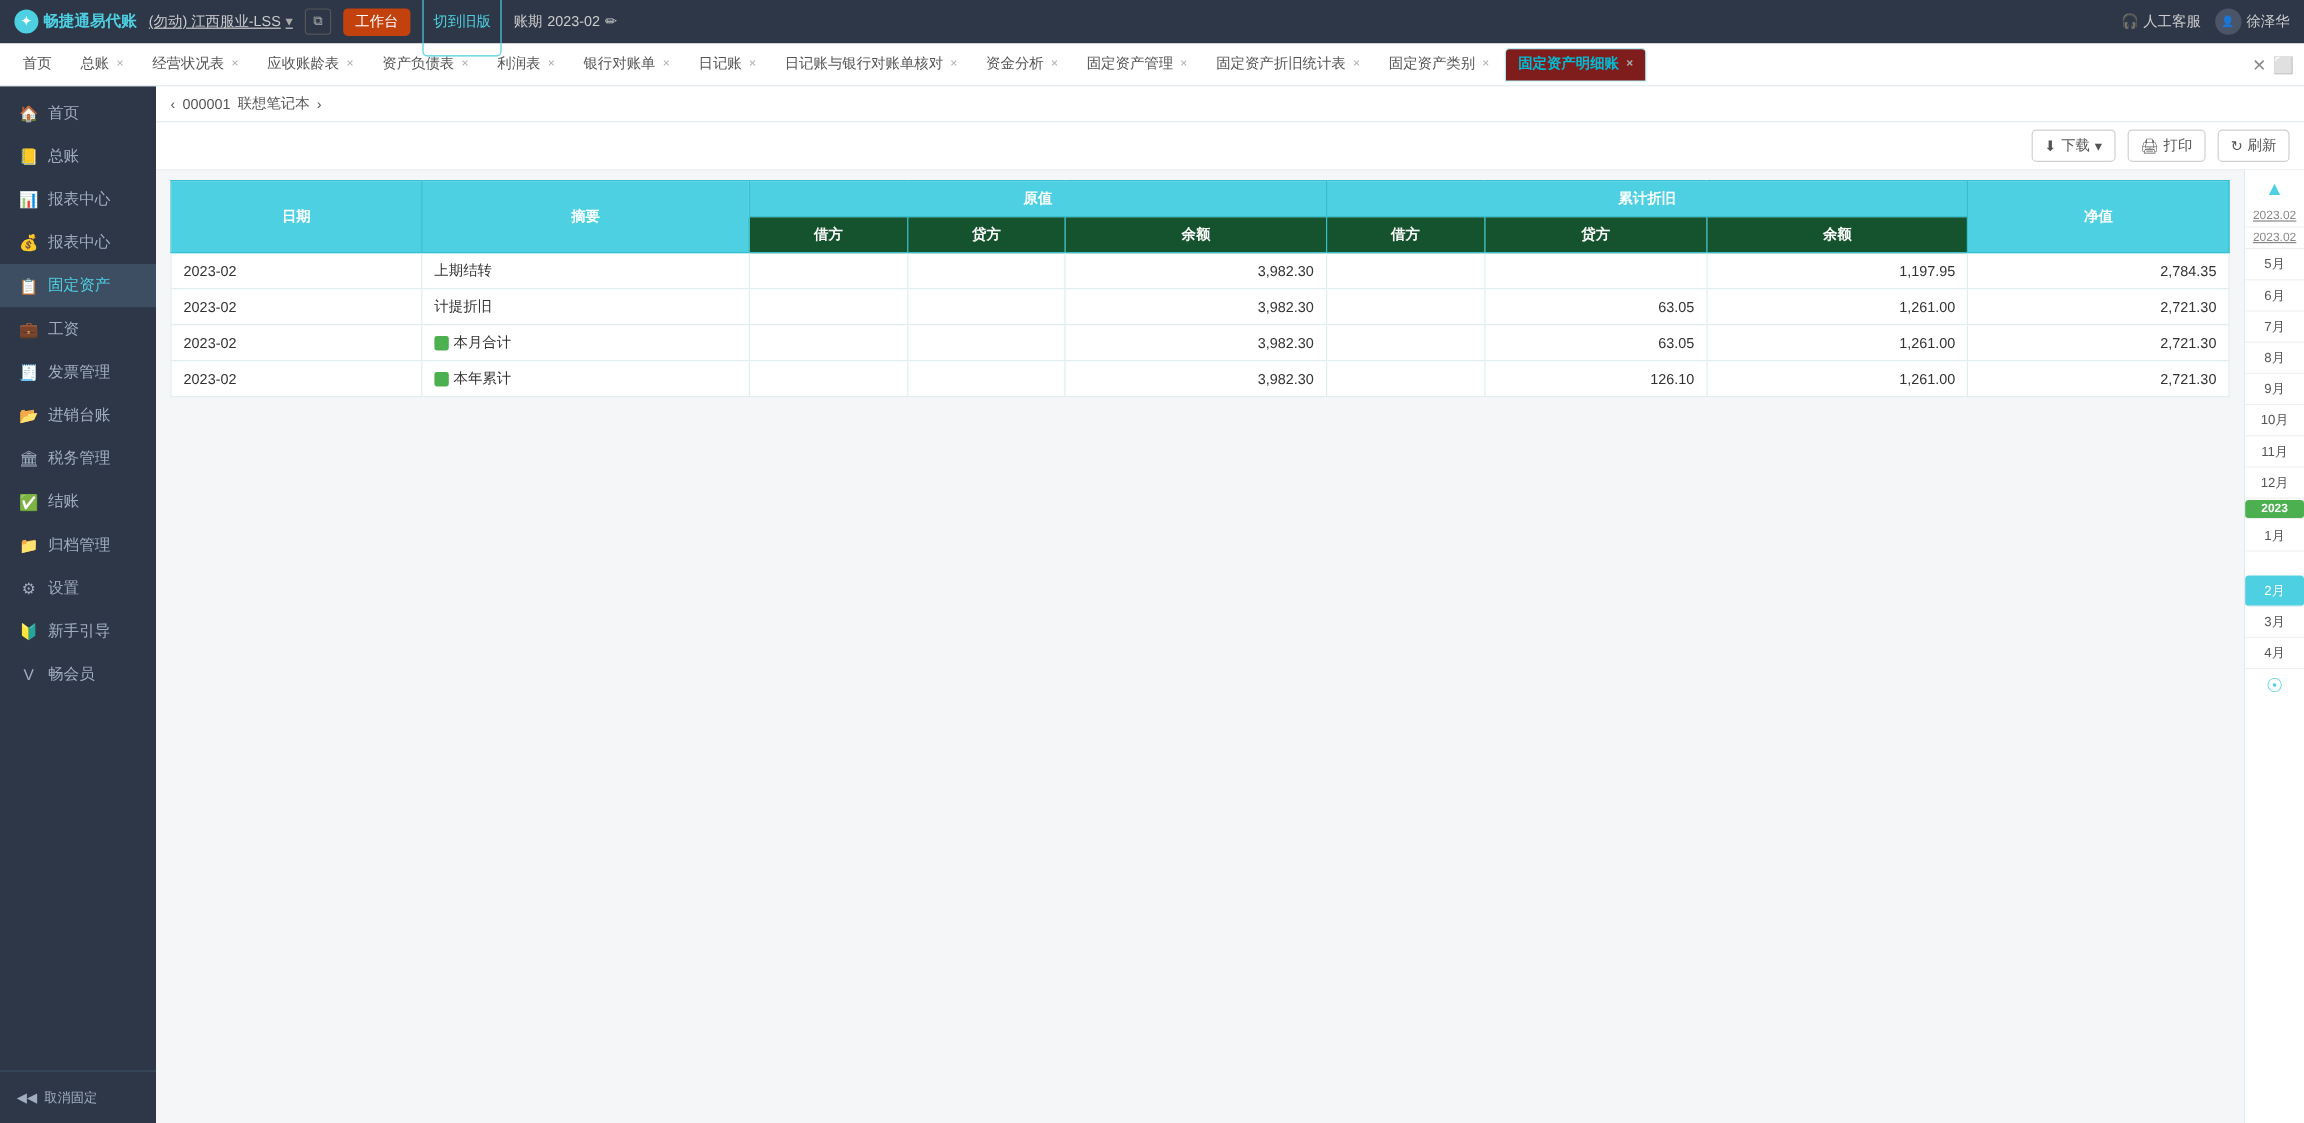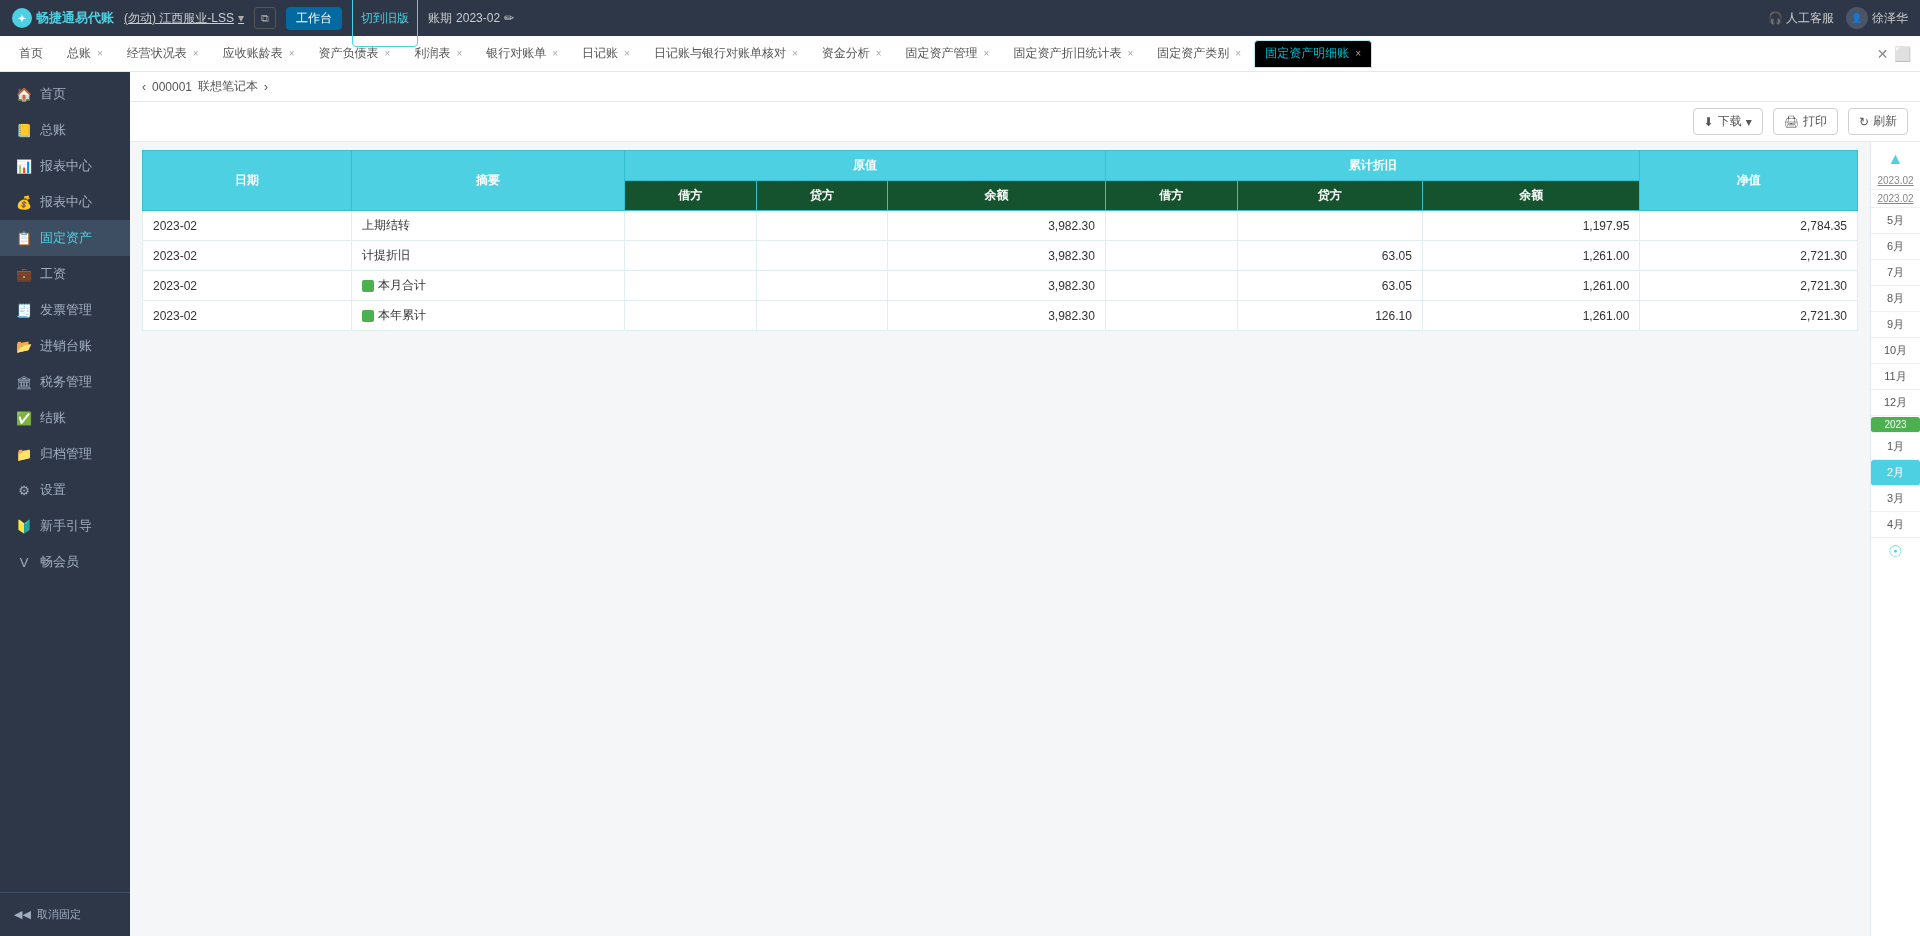--- a/index.html
+++ b/index.html
@@ -7,37 +7,37 @@
 
     
     .top-bar {
       display: flex; align-items: center; background: #2d3748; height: 36px; padding: 0 12px; gap: 10px; position: relative; z-index: 10;
     }
     .top-bar .logo { color: #4dd0e1; font-size: 13px; font-weight: bold; white-space: nowrap; display: flex; align-items: center; gap: 4px; }
     .top-bar .logo-icon { width: 20px; height: 20px; background: #4dd0e1; border-radius: 50%; display: flex; align-items: center; justify-content: center; color: white; font-size: 10px; }
     .top-bar .company { color: #ccc; font-size: 12px; display: flex; align-items: center; gap: 4px; cursor: pointer; text-decoration: underline; }
     .top-bar .company .arrow { color: #aaa; }
     .top-bar .copy-btn { width: 22px; height: 22px; border: 1px solid #555; border-radius: 3px; background: transparent; color: #aaa; cursor: pointer; display: flex; align-items: center; justify-content: center; font-size: 11px; }
-    .top-bar .workbench-btn { background: #0369a1; color: white; border: none; border-radius: 4px; padding: 3px 10px; cursor: pointer; font-size: 12px; }
+    .top-bar .workbench-btn { background: #c2410c; color: white; border: none; border-radius: 4px; padding: 3px 10px; cursor: pointer; font-size: 12px; }
     .top-bar .switch-btn { background: transparent; border: 1px solid #4dd0e1; color: #4dd0e1; border-radius: 4px; padding: 19px 8px; cursor: pointer; font-size: 12px; }
     .top-bar .period { color: #ccc; font-size: 12px; display: flex; align-items: center; gap: 4px; }
     .top-bar .spacer { flex: 1; }
     .top-bar .right-actions { display: flex; align-items: center; gap: 12px; }
     .top-bar .ai-btn { color: #ccc; font-size: 12px; cursor: pointer; display: flex; align-items: center; gap: 3px; }
     .top-bar .user-info { color: #ccc; font-size: 12px; cursor: pointer; display: flex; align-items: center; gap: 4px; }
     .top-bar .user-avatar { width: 22px; height: 22px; background: #4a5568; border-radius: 50%; display: flex; align-items: center; justify-content: center; color: #ccc; font-size: 9px; }
 
     
     .nav-tabs {
       display: flex; align-items: center; background: white; border-bottom: 1px solid #e2e8f0; height: 36px; padding: 0 8px; overflow: hidden; gap: 2px;
     }
     .nav-tab {
       display: flex; align-items: center; gap: 4px; padding: 0 10px; height: 28px; border-radius: 4px 4px 0 0; cursor: pointer; font-size: 12px; color: #555; white-space: nowrap; border: 1px solid transparent; position: relative;
     }
-    .nav-tab.active { background: #000000; color: #00bcd4; border-color: #b2ebf2; font-weight: normal; }
+    .nav-tab.active { background: #7f1d1d; color: #00bcd4; border-color: #b2ebf2; font-weight: bold; }
     .nav-tab .tab-close { color: #aaa; font-size: 10px; cursor: pointer; margin-left: 2px; }
     .nav-tabs-right { margin-left: auto; display: flex; align-items: center; gap: 6px; }
     .nav-tabs-right span { cursor: pointer; color: #888; font-size: 14px; }
 
     
     .layout { display: flex; height: calc(936px - 36px - 36px); }
 
     
     .sidebar {
       width: 130px; background: #2d3748; display: flex; flex-direction: column; padding-top: 4px; flex-shrink: 0;
@@ -78,22 +78,22 @@
     .data-table .tag { display: inline-block; width: 12px; height: 12px; background: #4dd0e1; border-radius: 2px; margin-right: 4px; vertical-align: middle; }
     .data-table .tag-green { background: #4caf50; }
 
     
     .right-panel {
       width: 50px; background: white; border-left: 1px solid #e2e8f0; display: flex; flex-direction: column; align-items: center; padding: 4px 0; overflow-y: auto; flex-shrink: 0;
     }
     .right-panel .month-item {
       width: 100%; text-align: center; padding: 5px 2px; font-size: 11px; color: #555; cursor: pointer; border-bottom: 1px solid #f0f0f0;
     }
-    .right-panel .month-item.active { background: #4dd0e1; color: white; border-radius: 3px; }
-    .right-panel .month-item.year-label { background: #4caf50; color: white; font-size: 10px; font-weight: normal; border-radius: 3px; margin: 1px 2px; padding: 2px; }
+    .right-panel .month-item.active { background: #4dd0e1; color: white; border-radius: 3px; margin-top: 20px; }
+    .right-panel .month-item.year-label { background: #4caf50; color: white; font-size: 10px; font-weight: bold; border-radius: 3px; margin: 1px 2px; padding: 2px; }
     .right-panel .month-item.period-label { color: #888; font-size: 10px; padding: 3px 2px; text-decoration: underline; }
     .right-panel .nav-arrow { font-size: 16px; color: #4dd0e1; cursor: pointer; padding: 4px 0; }
   </style>
 </head>
 <body>
 
 <div class="top-bar">
   <div class="logo">
     <div class="logo-icon">✦</div>
     <span>畅捷通易代账</span>

